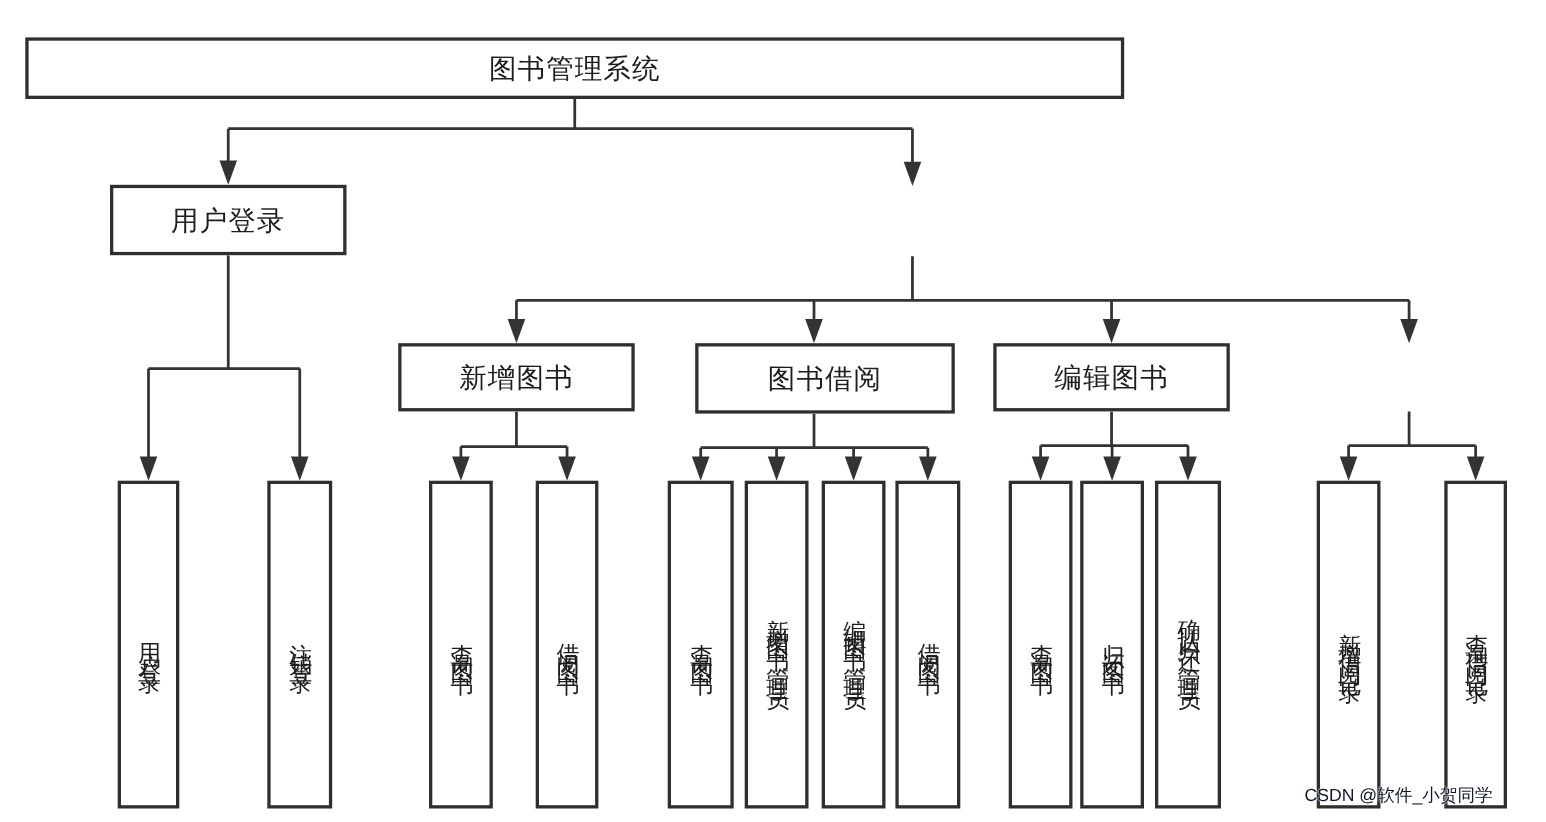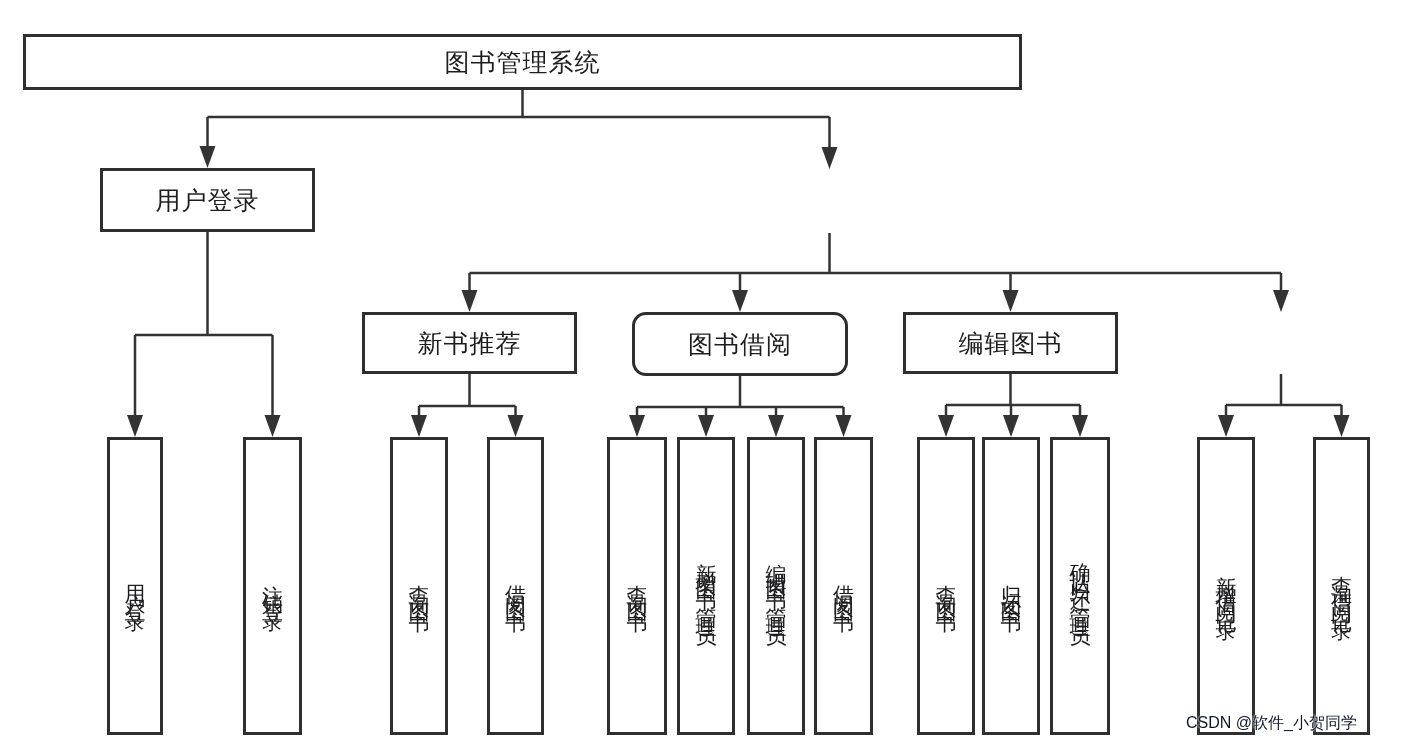--- a/index.html
+++ b/index.html
@@ -76,22 +76,22 @@
       <polygon points="1072,415 1088,415 1080,437"></polygon>
       <polygon points="1218,415 1234,415 1226,437"></polygon>
       <polygon points="1333.5,415 1349.5,415 1341.5,437"></polygon>
     </g>
   </svg>
 
   <div class="box h-box" style="left:23px; top:12px; width:999px; height:56px;margin-top:22px;">图书管理系统</div>
 
   <div class="box h-box" style="left:100px; top:168px; width:215px; height:64px;">用户登录</div>
 
-  <div class="box h-box" style="left:362px; top:312px; width:215px; height:62px;">新书推荐</div>
-  <div class="box h-box" style="left:632px; top:312px; width:216px; height:64px;border-radius:14px;">图书借阅</div>
+  <div class="box h-box" style="left:362px; top:312px; width:215px; height:62px;">新增图书</div>
+  <div class="box h-box" style="left:632px; top:312px; width:236px; height:64px;">图书借阅</div>
   <div class="box h-box" style="left:903px; top:312px; width:215px; height:62px;">编辑图书</div>
 
   <div class="box v-box" style="left:107px; top:437px; width:56px; height:298px;">
     <span class="vtext">用户登录</span>
   </div>
   <div class="box v-box" style="left:243px; top:437px; width:59px; height:298px;">
     <span class="vtext">注销登录</span>
   </div>
 
   <div class="box v-box" style="left:390px; top:437px; width:58px; height:298px;">

